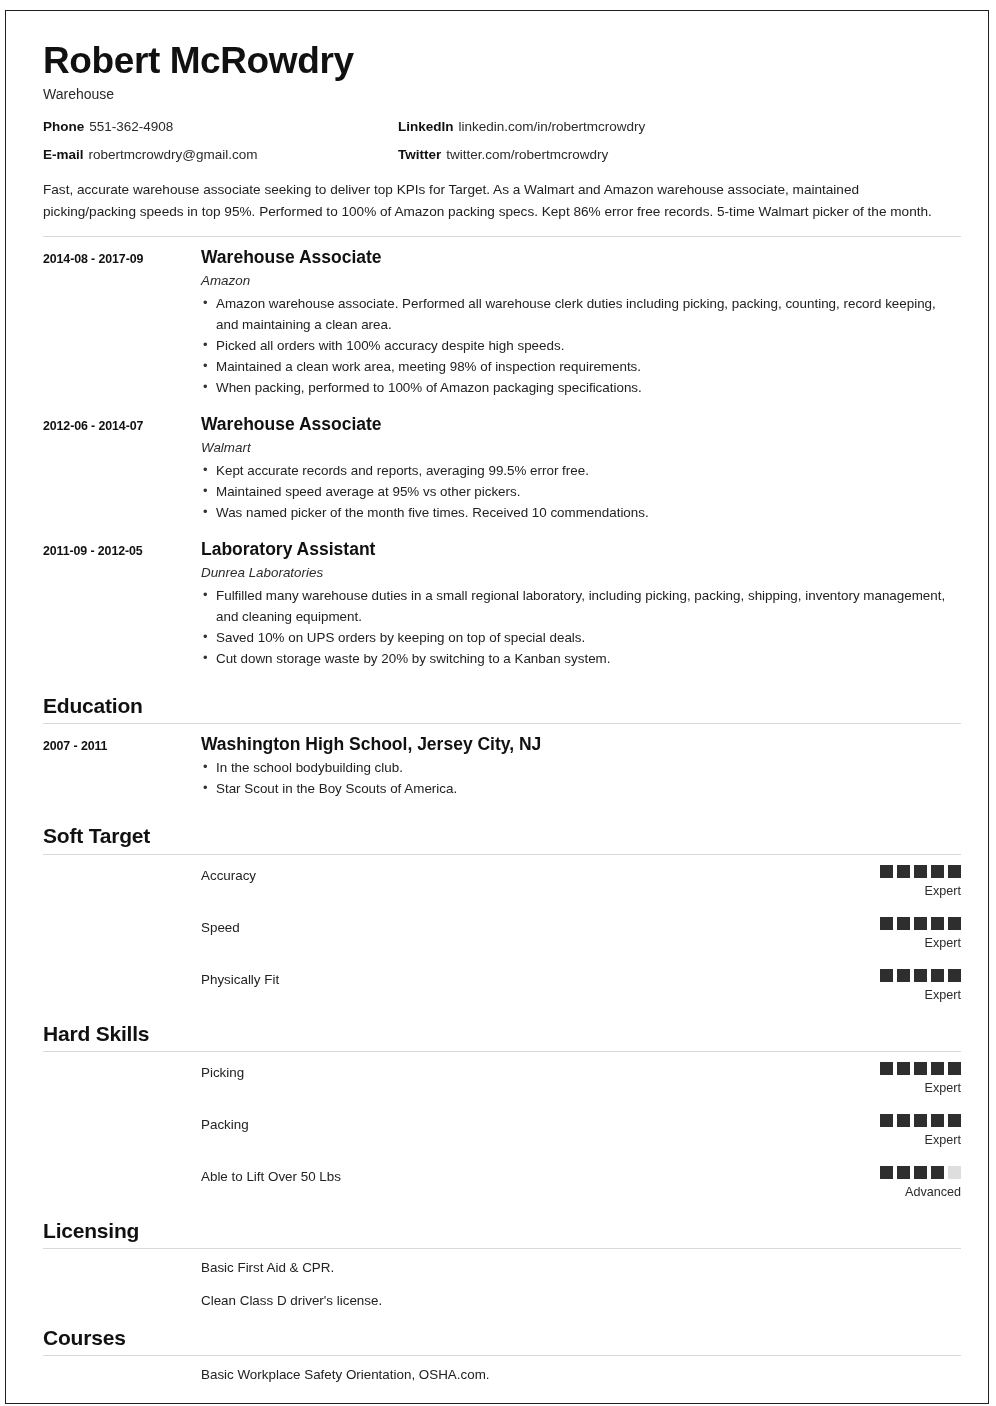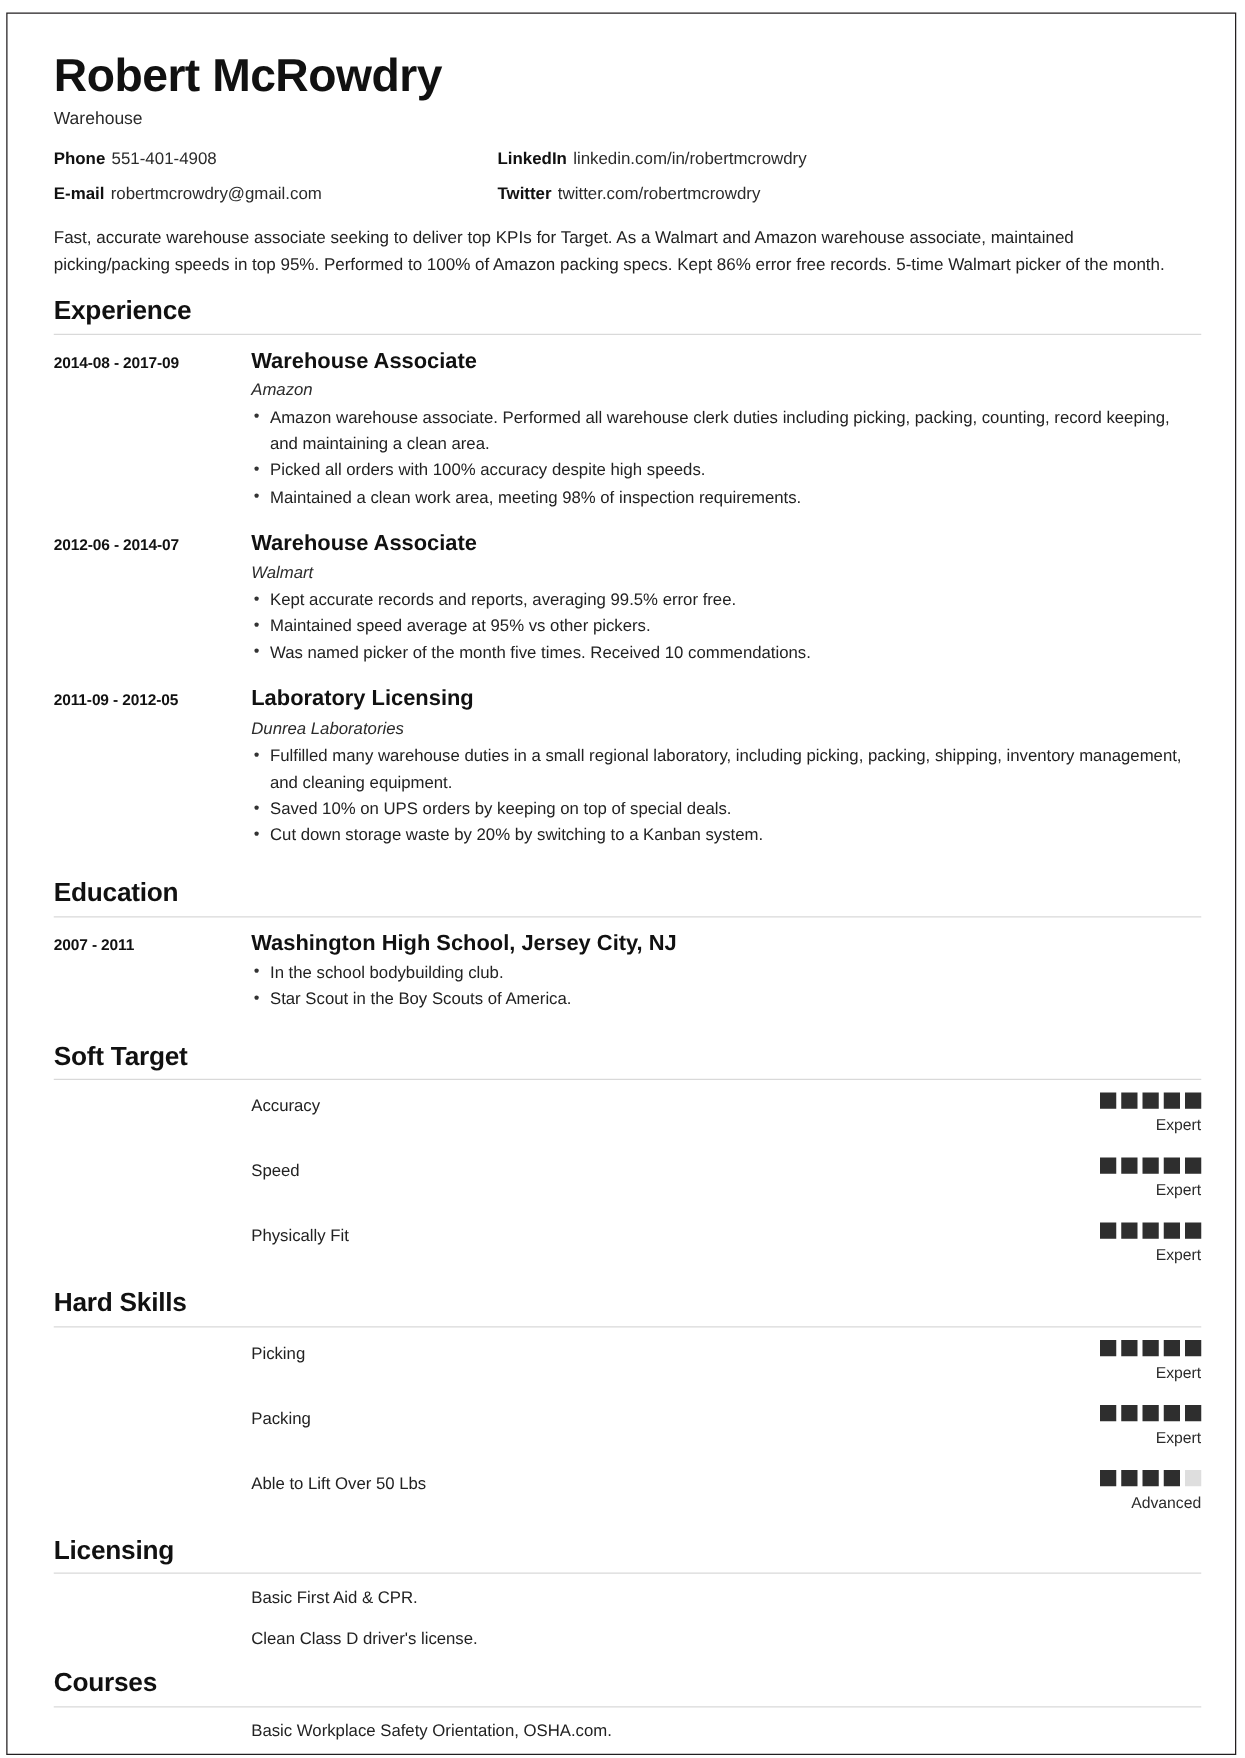--- a/index.html
+++ b/index.html
@@ -204,72 +204,72 @@
 <div class="page-frame">
   <div class="page-inner">
 
     <h1 class="name">Robert McRowdry</h1>
     <div class="job-title">Warehouse</div>
 
     <table class="contact-grid">
       <tbody>
           <tr>
         <td class="col-left">
-          <span class="c-label">Phone</span><span class="c-value">551-401-4908</span>
+          <span class="c-label">Phone</span><span class="c-value">551-362-4908</span>
         </td>
         <td>
           <span class="c-label">LinkedIn</span><span class="c-value">linkedin.com/in/robertmcrowdry</span>
         </td>
       </tr>
       <tr>
         <td class="col-left">
           <span class="c-label">E-mail</span><span class="c-value">robertmcrowdry@gmail.com</span>
         </td>
         <td>
           <span class="c-label">Twitter</span><span class="c-value">twitter.com/robertmcrowdry</span>
         </td>
       </tr>
     </tbody>
       </table>
 
     <p class="summary">Fast, accurate warehouse associate seeking to deliver top KPIs for Target. As a Walmart and Amazon warehouse associate, maintained picking/packing speeds in top 95%. Performed to 100% of Amazon packing specs. Kept 86% error free records. 5-time Walmart picker of the month.</p>
 
-    <div class="section-head">Experience</div>
     <div class="section-rule"></div>
 
     <div class="entry">
       <div class="entry-date">2014-08 - 2017-09</div>
       <div class="entry-body">
         <div class="entry-title">Warehouse Associate</div>
         <div class="entry-org">Amazon</div>
         <ul class="bullets">
           <li>Amazon warehouse associate. Performed all warehouse clerk duties including picking, packing, counting, record keeping, and maintaining a clean area.</li>
           <li>Picked all orders with 100% accuracy despite high speeds.</li>
           <li>Maintained a clean work area, meeting 98% of inspection requirements.</li>
+          <li>When packing, performed to 100% of Amazon packaging specifications.</li>
         </ul>
       </div>
     </div>
 
     <div class="entry">
       <div class="entry-date">2012-06 - 2014-07</div>
       <div class="entry-body">
         <div class="entry-title">Warehouse Associate</div>
         <div class="entry-org">Walmart</div>
         <ul class="bullets">
           <li>Kept accurate records and reports, averaging 99.5% error free.</li>
           <li>Maintained speed average at 95% vs other pickers.</li>
           <li>Was named picker of the month five times. Received 10 commendations.</li>
         </ul>
       </div>
     </div>
 
     <div class="entry">
       <div class="entry-date">2011-09 - 2012-05</div>
       <div class="entry-body">
-        <div class="entry-title">Laboratory Licensing</div>
+        <div class="entry-title">Laboratory Assistant</div>
         <div class="entry-org">Dunrea Laboratories</div>
         <ul class="bullets">
           <li>Fulfilled many warehouse duties in a small regional laboratory, including picking, packing, shipping, inventory management, and cleaning equipment.</li>
           <li>Saved 10% on UPS orders by keeping on top of special deals.</li>
           <li>Cut down storage waste by 20% by switching to a Kanban system.</li>
         </ul>
       </div>
     </div>
 
     <div class="section-head tight-head">Education</div>

